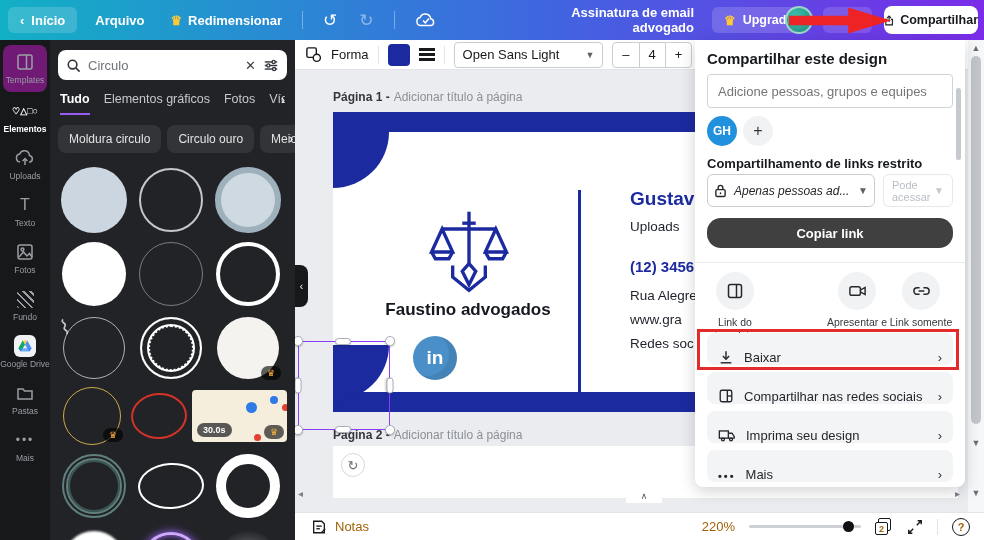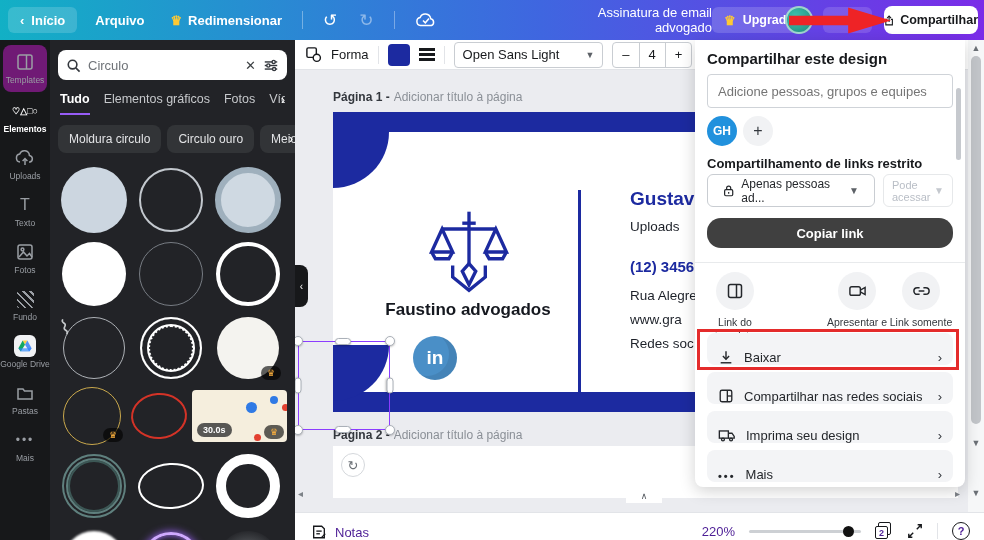--- a/index.html
+++ b/index.html
@@ -12,21 +12,21 @@
     background:linear-gradient(90deg,#12b0c5 0%,#3f66e0 55%,#7a2ce8 100%);
     display:flex; align-items:center; color:#fff; z-index:40; }
   .tb-left { display:flex; align-items:center; gap:6px; padding-left:8px; }
   .pill-btn { display:flex; align-items:center; gap:7px; height:26px; padding:0 12px;
     border-radius:6px; background:rgba(255,255,255,.16); font-size:13px; font-weight:bold; cursor:pointer; }
   .flat-btn { padding:0 12px; font-size:13px; font-weight:bold; cursor:pointer; }
   .tb-div { width:1px; height:18px; background:rgba(255,255,255,.35); margin:0 6px; }
   .tb-ico { font-size:17px; line-height:1; padding:0 8px; cursor:pointer; }
   .dim { opacity:.45; }
   .crown { color:#ffc933; font-size:13px; line-height:1; }
-  .doc-title { position:absolute; left:556px; width:156px; text-align:right; font-size:13px; font-weight:normal; }
+  .doc-title { position:absolute; left:538px; width:156px; text-align:right; font-size:13px; font-weight:bold; }
   .upgrade { position:absolute; left:712px; }
   .ghost-pill { position:absolute; left:823px; top:7px; width:49px; height:26px; border-radius:6px; background:rgba(255,255,255,.14); }
   .tb-avatar { position:absolute; left:785px; top:6px; width:28px; height:28px; border-radius:50%;
     background:radial-gradient(circle at 35% 35%, #3fc0ae, #1f8a7d); border:2px solid rgba(255,255,255,.55); }
   .share-btn { position:absolute; left:884px; top:6px; width:94px; height:28px; background:#fff; color:#17191c;
     border-radius:8px; display:flex; align-items:center; justify-content:center; gap:6px;
     font-size:12.5px; font-weight:bold; cursor:pointer; }
   .red-arrow { position:absolute; left:789px; top:7px; width:102px; height:27px; z-index:60; background:#ee2326;
     clip-path:polygon(0 32%,58% 32%,58% 2%,100% 50%,58% 98%,58% 68%,0 68%); filter:drop-shadow(0 1px 1px rgba(0,0,0,.3)); }
 
@@ -140,21 +140,21 @@
     border-radius:0 0 8px 8px; box-shadow:0 4px 16px rgba(0,0,0,.18); z-index:50; }
   .dlg-title { position:absolute; left:12px; top:10px; font-size:15px; font-weight:bold; color:#17191c; }
   .people-input { position:absolute; left:12px; top:34px; width:246px; height:34px; border:1px solid #cfd3d8;
     border-radius:4px; font-size:13px; color:#9ba0a7; padding:0 10px; font-family:"Liberation Sans",sans-serif; }
   .avatar { position:absolute; left:12px; top:76px; width:30px; height:30px; border-radius:50%; background:#2191dd;
     color:#fff; font-size:12px; font-weight:bold; display:flex; align-items:center; justify-content:center; }
   .addp { position:absolute; left:48px; top:76px; width:30px; height:30px; border-radius:50%; background:#f1f2f4;
     color:#33373d; font-size:16px; display:flex; align-items:center; justify-content:center; cursor:pointer; }
   .restricted { position:absolute; left:12px; top:116px; font-size:13px; font-weight:bold; color:#17191c; }
   .dd1 { position:absolute; left:12px; top:134px; width:168px; height:33px; border:1px solid #c9cdd2; border-radius:6px;
-    display:flex; align-items:center; gap:7px; padding:0 15px; font-size:12px; color:#24272b; cursor:pointer; }
+    display:flex; align-items:center; gap:7px; padding:0 6px; font-size:12px; color:#24272b; cursor:pointer;font-style:italic; }
   .dd1 .chev, .dd2 .chev { margin-left:auto; font-size:10px; color:#5d6167; }
   .dd2 { position:absolute; left:188px; top:134px; width:70px; height:33px; border:1px solid #e6e8ea; border-radius:6px;
     display:flex; align-items:center; padding:0 8px; font-size:11px; color:#b9bec6; }
   .dd2 .chev { color:#c4c8ce; }
   .copy-btn { position:absolute; left:12px; top:178px; width:246px; height:30px; background:#404040; border-radius:14px;
     color:#fff; font-size:13px; font-weight:bold; display:flex; align-items:center; justify-content:center; cursor:pointer; }
   .dlg-div { position:absolute; left:0; top:222px; width:270px; height:1px; background:#e8eaec; }
   .qa { position:absolute; top:232px; width:64px; text-align:center; cursor:pointer; }
   .qa .qic { width:38px; height:38px; border-radius:50%; background:#f1f2f4; margin:0 auto 6px;
     display:flex; align-items:center; justify-content:center; color:#24272b; }
@@ -165,21 +165,21 @@
   .redbox { position:absolute; left:2px; top:289px; width:262px; height:41px; border:3px solid #e42b2b; z-index:5; pointer-events:none; }
   .dlg-scroll { position:absolute; right:4px; top:48px; width:5px; height:72px; border-radius:3px; background:#c6c9ce; }
 
   
   .vscroll { position:absolute; right:0; top:40px; width:16px; height:472px; background:#f6f7f8; z-index:45; }
   .vthumb { position:absolute; left:3px; top:16px; width:10px; height:368px; border-radius:5px; background:#c2c5c9; }
   .varrow { position:absolute; left:0; width:16px; text-align:center; color:#6b7076; font-size:9px; }
 
   
   .statusbar { position:absolute; left:295px; top:512px; width:689px; height:28px; background:#fff;
-    border-top:1px solid #e2e4e8; display:flex; align-items:flex-end; color:#4c1d95; z-index:46; }
+    border-top:1px solid #e2e4e8; display:flex; align-items:center; color:#a16207; z-index:46; }
   .notes { display:flex; align-items:center; gap:8px; padding-left:16px; font-size:13px; cursor:pointer; }
   .sb-right { margin-left:auto; display:flex; align-items:center; gap:14px; padding-right:14px; }
   .zoom-pct { font-size:13px; }
   .slider { position:relative; width:112px; height:3px; border-radius:2px; background:#cdd0d4; cursor:pointer; }
   .knob { position:absolute; top:-4px; left:84%; width:11px; height:11px; border-radius:50%; background:#111; }
   .pages-ic { position:relative; width:18px; height:18px; cursor:pointer; }
   .pages-ic .b1 { position:absolute; left:3px; top:0; width:13px; height:13px; border:1.4px solid #17191c; border-radius:2px; background:#fff; }
   .pages-ic .b2 { position:absolute; left:0; top:4px; width:13px; height:13px; border:1.4px solid #17191c; border-radius:2px;
     background:#fff; font-size:9px; font-weight:bold; text-align:center; line-height:12px; }
   .sbdiv { width:1px; height:16px; background:#e2e4e8; }

